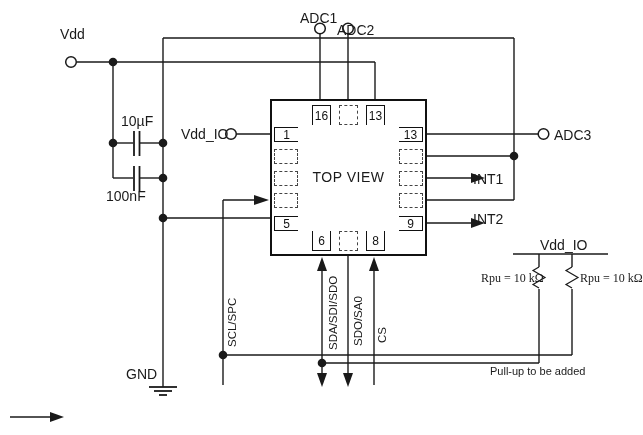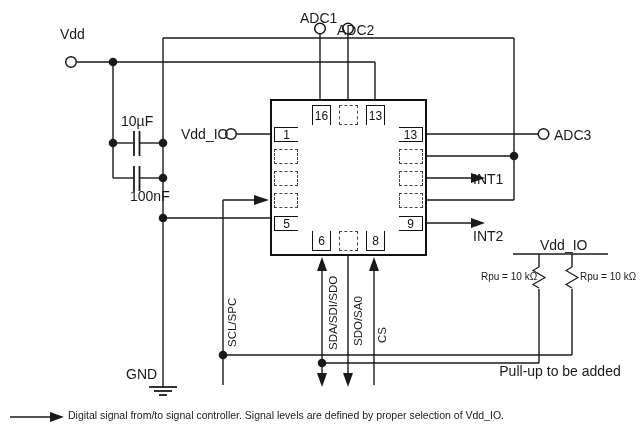--- a/index.html
+++ b/index.html
@@ -2,22 +2,22 @@
 <html><head>
 <meta charset="utf-8">
 <style>
   html,body{margin:0;padding:0;background:#fff;}
   .canvas{
     position:relative;width:643px;height:435px;background:#ffffff;
     font-family:"Liberation Sans", sans-serif;color:#1a1a1a;overflow:hidden;
   }
   .wires{position:absolute;left:0;top:0;}
   .lbl{position:absolute;font-size:14px;line-height:1.05;white-space:nowrap;}
-  .sm{font-size:10px;}
-  .note{font-size:14px;line-height:11.5px;text-align:center;}
+  .sm{font-size:12px;font-family:Liberation Serif, serif;}
+  .note{font-size:11px;line-height:11.5px;text-align:left;}
   .legend{font-size:10.5px;}
   .rot{transform:rotate(-90deg);transform-origin:0 0;font-size:11.5px;line-height:13px;}
   .chip{
     position:absolute;left:270px;top:99px;width:157px;height:157px;
     box-sizing:border-box;border:2.5px solid #111;background:#fff;
   }
   .chiplabel{width:157px;left:270px;top:170px;text-align:center;letter-spacing:0.5px;}
   .pin{
     position:absolute;box-sizing:border-box;display:flex;align-items:center;
     justify-content:center;font-size:12px;color:#111;background:transparent;
@@ -109,20 +109,21 @@
     <circle cx="113" cy="143" r="4.3" fill="#1a1a1a" stroke="none"></circle>
     <circle cx="163" cy="143" r="4.3" fill="#1a1a1a" stroke="none"></circle>
     <circle cx="163" cy="178" r="4.3" fill="#1a1a1a" stroke="none"></circle>
     <circle cx="163" cy="218" r="4.3" fill="#1a1a1a" stroke="none"></circle>
     <circle cx="514" cy="156" r="4.3" fill="#1a1a1a" stroke="none"></circle>
     <circle cx="223" cy="355" r="4.3" fill="#1a1a1a" stroke="none"></circle>
     <circle cx="322" cy="363" r="4.3" fill="#1a1a1a" stroke="none"></circle>
   </svg>
 
   <div class="chip"></div>
+  <div class="lbl chiplabel">TOP VIEW</div>
 
   <div class="pin pt solid" style="left:312px;top:105px">
       <span>16</span>
     </div>
   <div class="pin pt dashed" style="left:339px;top:105px"></div>
   <div class="pin pt solid" style="left:366px;top:105px">
       <span>13</span>
     </div>
 
   <div class="pin pb solid" style="left:312px;top:231px">
@@ -152,32 +153,31 @@
   <div class="pin pr solid" style="left:399px;top:216px">
       <span>9</span>
     </div>
 
   <div class="lbl" style="left:60px;top:27px">Vdd</div>
   <div class="lbl" style="left:300px;top:11px">ADC1</div>
   <div class="lbl" style="left:337px;top:23px">ADC2</div>
   <div class="lbl" style="left:181px;top:127px">Vdd_IO</div>
   <div class="lbl" style="left:554px;top:128px">ADC3</div>
   <div class="lbl" style="left:473px;top:172px">INT1</div>
-  <div class="lbl" style="left:473px;top:229px">INT2</div>
+  <div class="lbl" style="left:473px;top:212px">INT2</div>
   <div class="lbl" style="left:121px;top:114px">10µF</div>
-  <div class="lbl" style="left:130px;top:189px">100nF</div>
+  <div class="lbl" style="left:106px;top:189px">100nF</div>
   <div class="lbl" style="left:126px;top:367px">GND</div>
   <div class="lbl" style="left:540px;top:238px">Vdd_IO</div>
   <div class="lbl sm" style="left:481px;top:272px">Rpu = 10 kΩ</div>
   <div class="lbl sm" style="left:580px;top:272px">Rpu = 10 kΩ</div>
 
   <div class="lbl rot" style="left:226px;top:347px">SCL/SPC</div>
   <div class="lbl rot" style="left:327px;top:350px">SDA/SDI/SDO</div>
   <div class="lbl rot" style="left:352px;top:346px">SDO/SA0</div>
   <div class="lbl rot" style="left:376px;top:343px">CS</div>
 
   <div class="lbl note" style="left:490px;top:366px;width:140px">
     <div>Pull-up to be added</div>
   </div>
 
-  <div class="lbl legend" style="left:68px;top:410px">Digital signal from/to signal controller.  Signal levels are defined by proper selection of Vdd_IO.</div>
 
 </div>
 
 </body></html>

